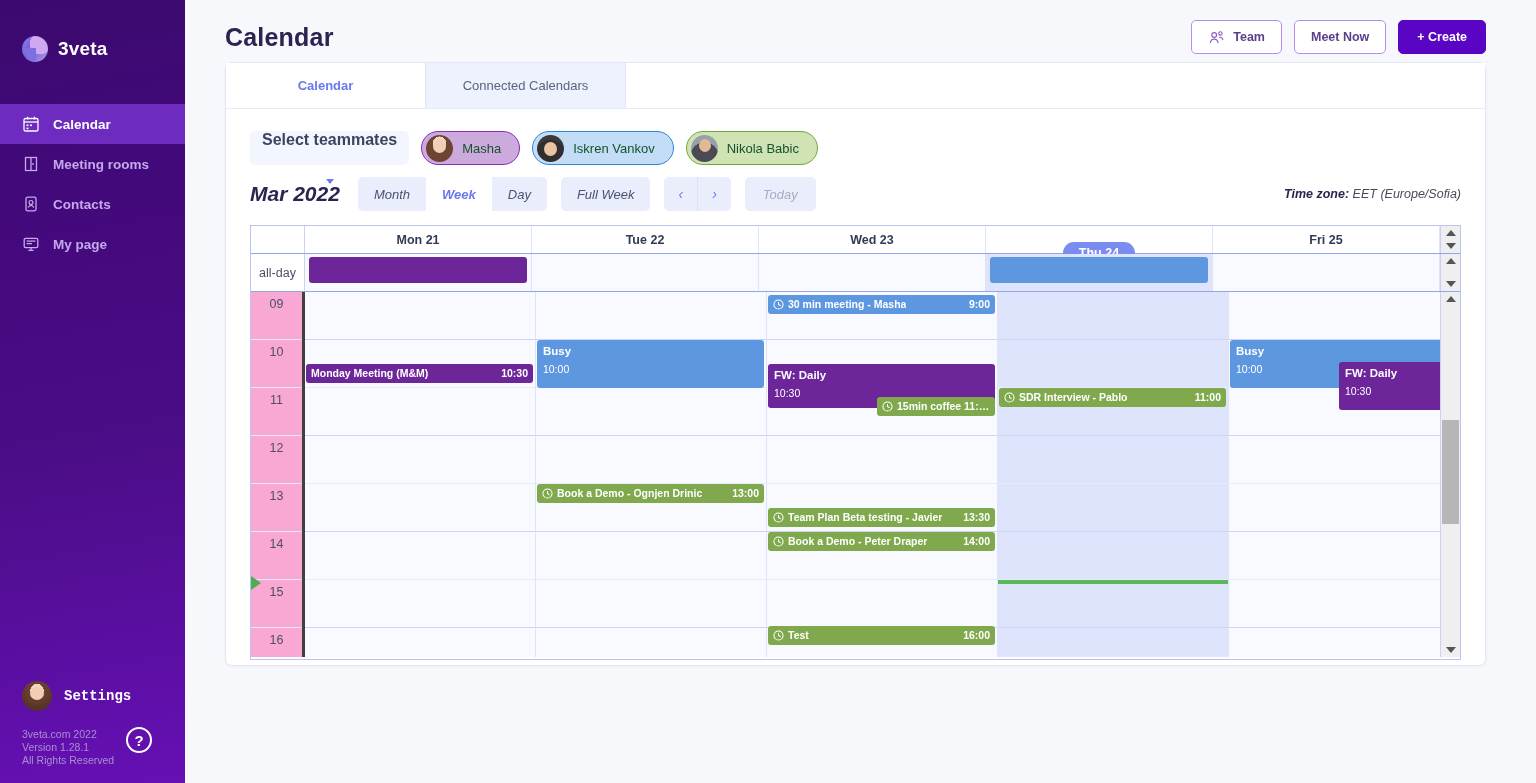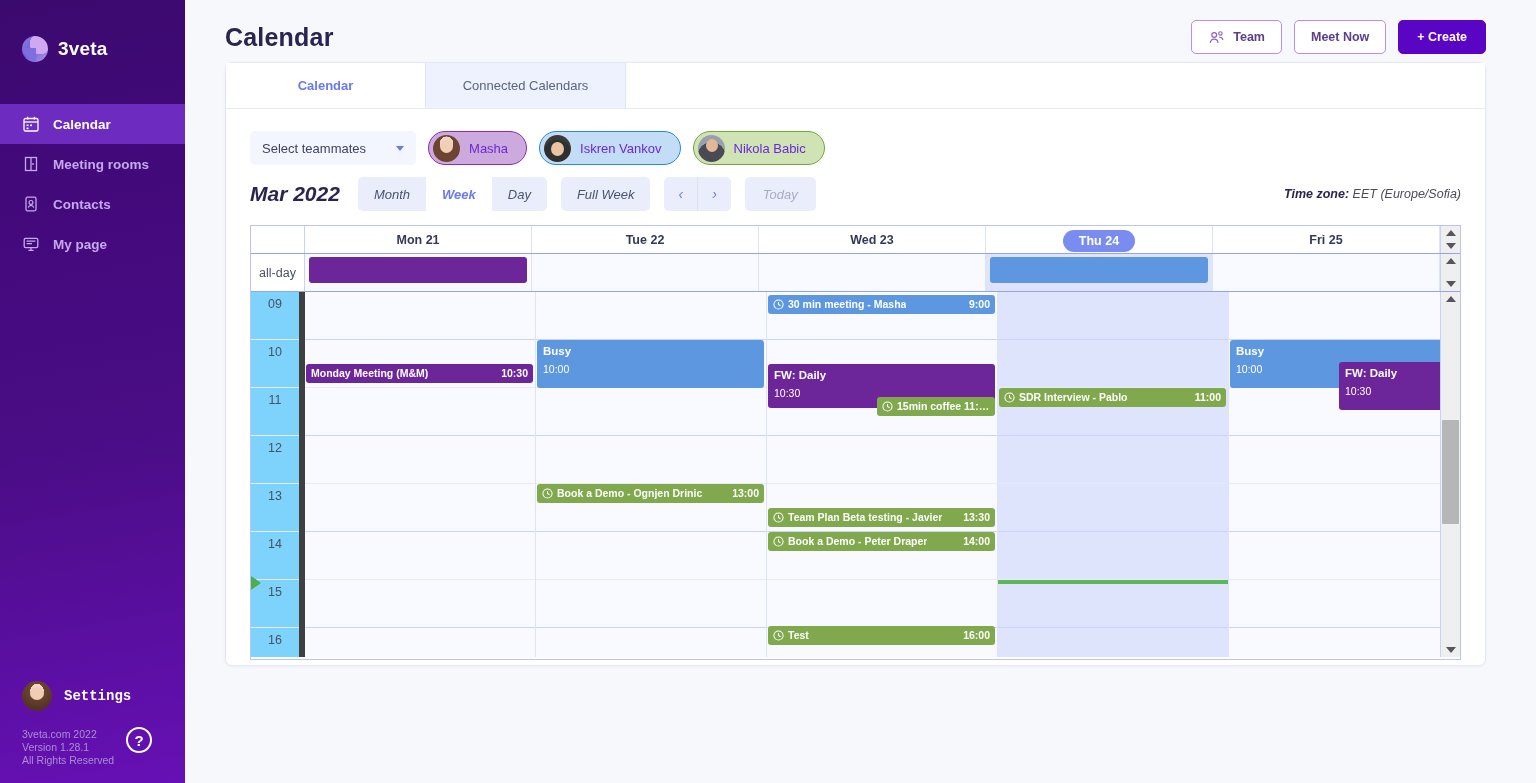--- a/index.html
+++ b/index.html
@@ -102,28 +102,29 @@
     font-size: 13px; color:#5a6480; background:#eef1fe;
     border-right: 1px solid #dfe4fa; cursor:pointer;
   }
   .tab.active { background:#fff; color:#6a79f0; font-weight:bold; border-bottom: 1px solid #fff; }
   .tabs-filler { flex:1 1 auto; background:#fff; border-bottom: 1px solid transparent; }
 
   .toolbar-1 { display:flex; align-items:center; gap: 12px; padding: 22px 24px 0 24px; }
   .select-teammates {
     display:flex; align-items:center; gap: 30px;
     height: 34px; padding: 0 12px; background:#f4f6ff;
-    border-radius: 5px; font-size: 13px; font-weight: normal; color:#3d4460;
+    border-radius: 5px; font-size: 16px; font-weight: bold; color:#3d4460;
     cursor:pointer;
+    flex-direction:column;
   }
   .chev { width:0; height:0; border-left:4px solid transparent; border-right:4px solid transparent; border-top:5px solid #6a79f0; }
   .chip {
     display:flex; align-items:center; gap: 9px;
     height: 34px; padding: 0 18px 0 4px; border-radius: 18px;
-    font-size: 13px; color:#6d28d9; cursor:pointer;
+    font-size: 13px; color:#14532d; cursor:pointer;
   }
   .chip .pic { width: 27px; height: 27px; border-radius:50%; flex:0 0 27px; position:relative; overflow:hidden; }
   .chip.c-masha  { background:#cdaade; border:1.6px solid #8a2bbd; }
   .chip.c-iskren { background:#c2ddf5; border:1.6px solid #2b88d8; }
   .chip.c-nikola { background:#cfe3b4; border:1.6px solid #74a63e; }
   .pic-masha {
     background: radial-gradient(circle at 50% 30%, #f2d4c0 0 28%, #6c4431 29% 100%);
   }
   .pic-masha:after{content:"";position:absolute;left:7px;top:5px;width:13px;height:13px;border-radius:50%;background:#f1cfb6;}
   .pic-iskren { background: radial-gradient(circle at 50% 70%, #2f2f2f 0 60%, #3a3a3a 61% 100%); }
@@ -154,42 +155,42 @@
   .gut { width: 54px; flex:0 0 54px; border-right:1px solid #c9d2f5; background:#fff; }
   .day-head {
     flex:1 1 0; display:flex; align-items:center; justify-content:center;
     font-size: 12.5px; font-weight:bold; color:#333a55; background:#fff;
     border-right:1px solid #dde3f8; position:relative;
   }
   .day-head:last-child{border-right:none;}
   .today-pill {
     background:#7b8cf0; color:#fff; border-radius: 14px;
     padding: 4px 16px; font-size:12.5px; font-weight:bold;
-    position:relative; top:1px;
+    position:relative; top:13px;
   }
   .sb-col { width: 20px; flex:0 0 20px; background:#efefef; border-left:1px solid #c9d2f5; position:relative; }
   .sb-arrow { position:absolute; left:5px; width:0;height:0;border-left:5px solid transparent;border-right:5px solid transparent; }
   .sb-up { top:4px; border-bottom:6px solid #55555a; }
   .sb-dn { bottom:4px; border-top:6px solid #55555a; }
 
   .allday-row { display:flex; height: 38px; border-bottom: 1.6px solid #93a4ee; }
   .allday-label {
     width:54px; flex:0 0 54px; border-right:1px solid #c9d2f5;
     display:flex; align-items:center; justify-content:center;
     font-size: 12.5px; color:#4a5068; background:#fff;
   }
   .allday-cell { flex:1 1 0; border-right:1px solid #dde3f8; background:#f8faff; padding: 3px 4px; position:relative;}
   .allday-cell:last-of-type{border-right:none;}
   .allday-cell.is-today { background:#dde4fb; }
   .ad-ev { height: 26px; border-radius: 3px; }
   .ad-purple { background:#6d2699; }
   .ad-blue   { background:#5d97e0; }
 
   .grid-body { position:relative; height: 365px; display:flex; overflow:hidden; }
-  .time-col { width:54px; flex:0 0 54px; border-right:6px solid #404040; background:#7dd3fc; position:relative; }
+  .time-col { width:54px; flex:0 0 54px; border-right:3px solid #404040; background:#f9a8d4; position:relative; }
   .time-slot {
     height: 48px; position:relative;
     border-bottom: 1px solid #e6eafb;
     display:flex; align-items:flex-start; justify-content:center;
     font-size: 12.5px; color:#4a5068; padding-top: 5px;
   }
   .day-col {
     flex:1 1 0; position:relative; border-right:1px solid #dde3f8; background:#f8faff;
   }
   .day-col.is-today { background:#dde4fb; }

